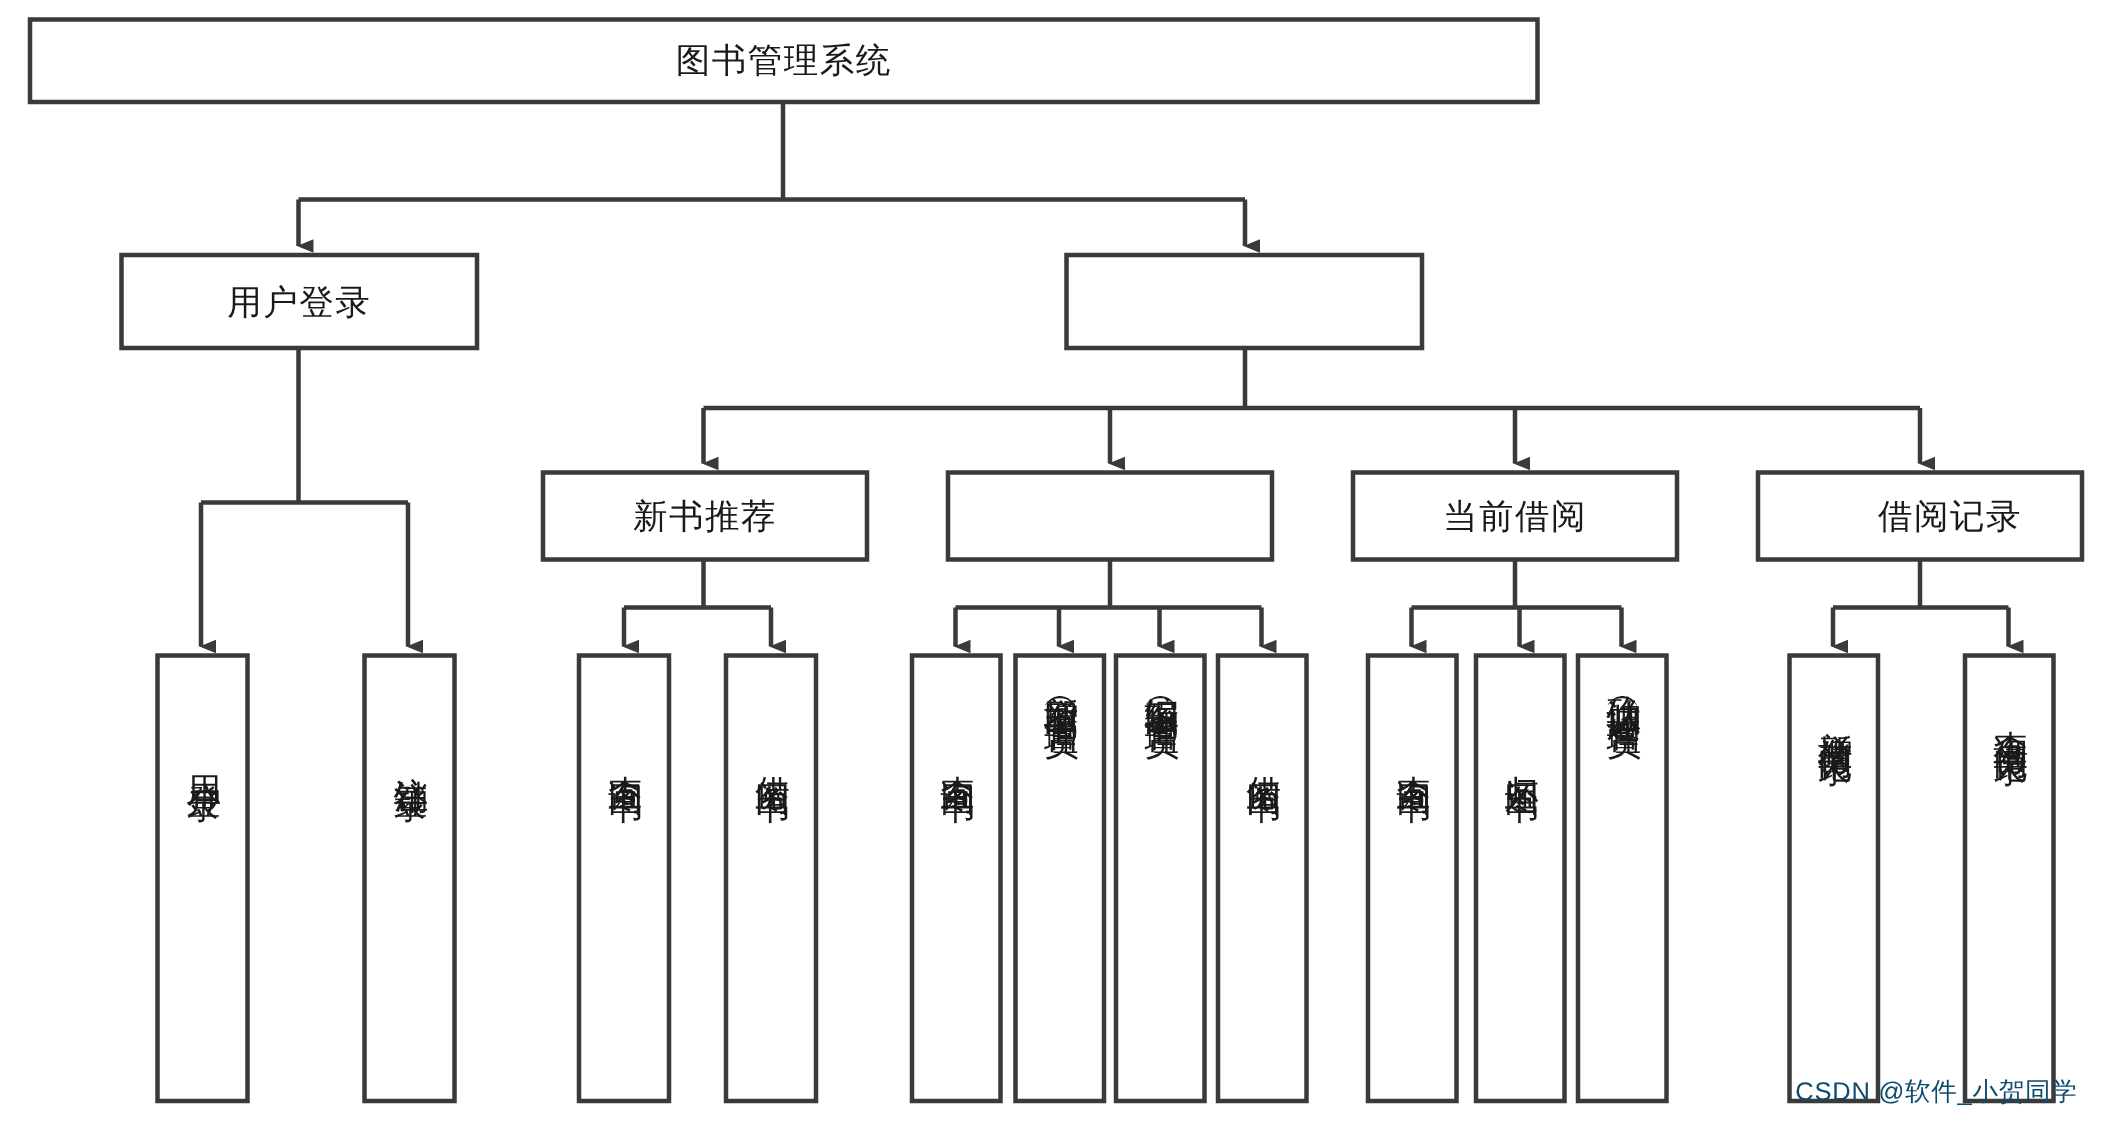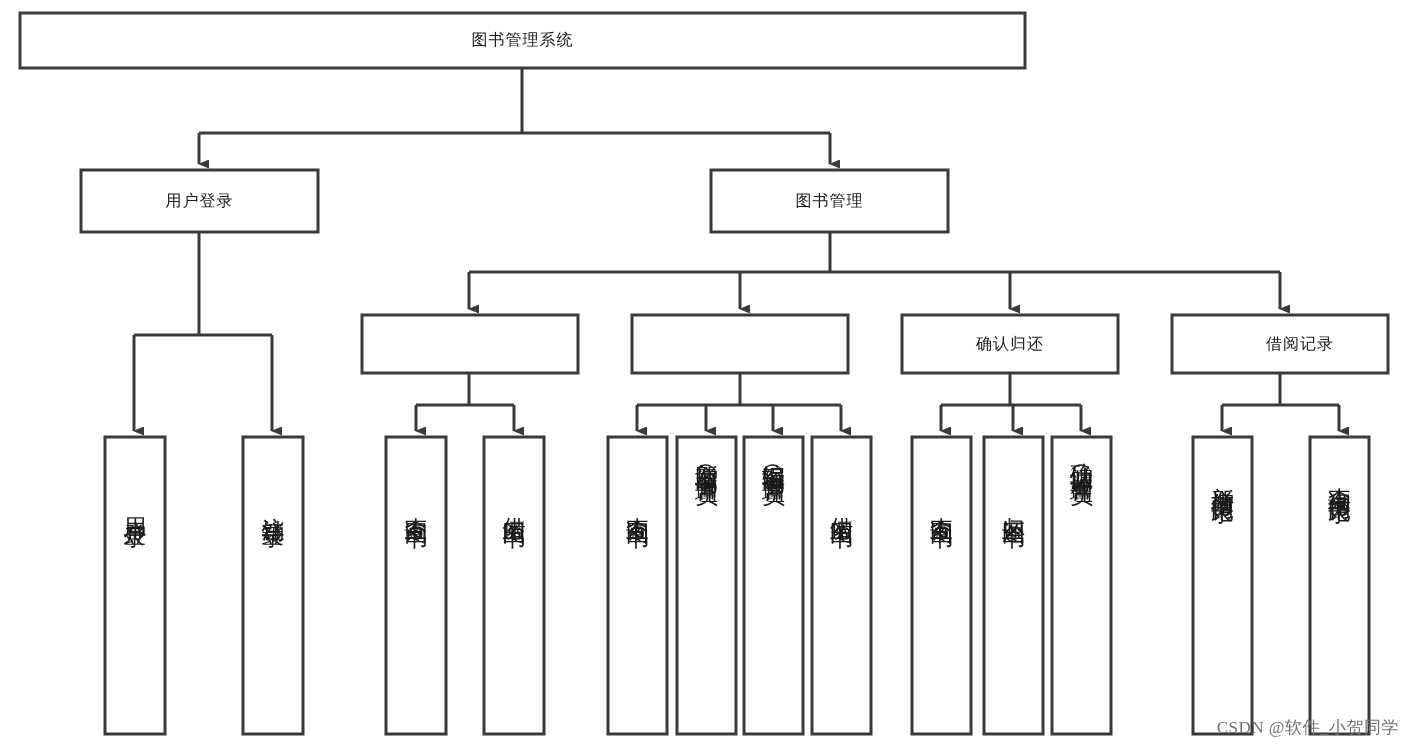--- a/index.html
+++ b/index.html
@@ -61,32 +61,32 @@
   }
   .hlabel-box {
     position: absolute;
     display: flex;
     align-items: center;
     justify-content: center;
     pointer-events: none;
   }
   .hlabel-text {
     font-family: Liberation Mono, monospace;
-    font-size: 16px;
+    font-size: 23px;
     letter-spacing: 1px;
     color: #1a1a1a;
     white-space: nowrap;
   }
   #watermark {
     position: absolute;
-    right: 6px;
+    right: 20px;
     bottom: 8px;
-    font-family: Liberation Serif, serif;
+    font-family: Liberation Sans, sans-serif;
     font-size: 17px;
-    color: #737373;
+    color: #0c4a6e;
     letter-spacing: 0.5px;
     white-space: nowrap;
     pointer-events: none;
   }
 </style>
 </head>
 <body>
 
 <div id="diagram-root">
 
@@ -171,26 +171,26 @@
     </g>
   </svg>
 
   <div class="hlabel-box" style="left:20px; top:13px; width:1005px; height:55px;">
     <span class="hlabel-text">图书管理系统</span>
   </div>
 
   <div class="hlabel-box" style="left:81px; top:170px; width:237px; height:62px;">
     <span class="hlabel-text">用户登录</span>
   </div>
-  <div class="hlabel-box" style="left:711px; top:170px; width:237px; height:62px;">
-    <span class="hlabel-text">图书管理</span>
-  </div>
-
+
+  <div class="hlabel-box" style="left:362px; top:315px; width:216px; height:58px;">
+    <span class="hlabel-text">新书推荐</span>
+  </div>
   <div class="hlabel-box" style="left:902px; top:315px; width:216px; height:58px;">
-    <span class="hlabel-text">确认归还</span>
+    <span class="hlabel-text">当前借阅</span>
   </div>
   <div class="hlabel-box" style="left:1172px; top:315px; width:256px; height:58px;">
     <span class="hlabel-text">借阅记录</span>
   </div>
 
   <div class="vlabel-box" style="left:105px; top:437px; width:60px; height:297px; padding-top:62px;">
     <span class="vlabel-text">用户登录</span>
   </div>
   <div class="vlabel-box" style="left:243px; top:437px; width:60px; height:297px; padding-top:62px;">
     <span class="vlabel-text">注销登录</span>

